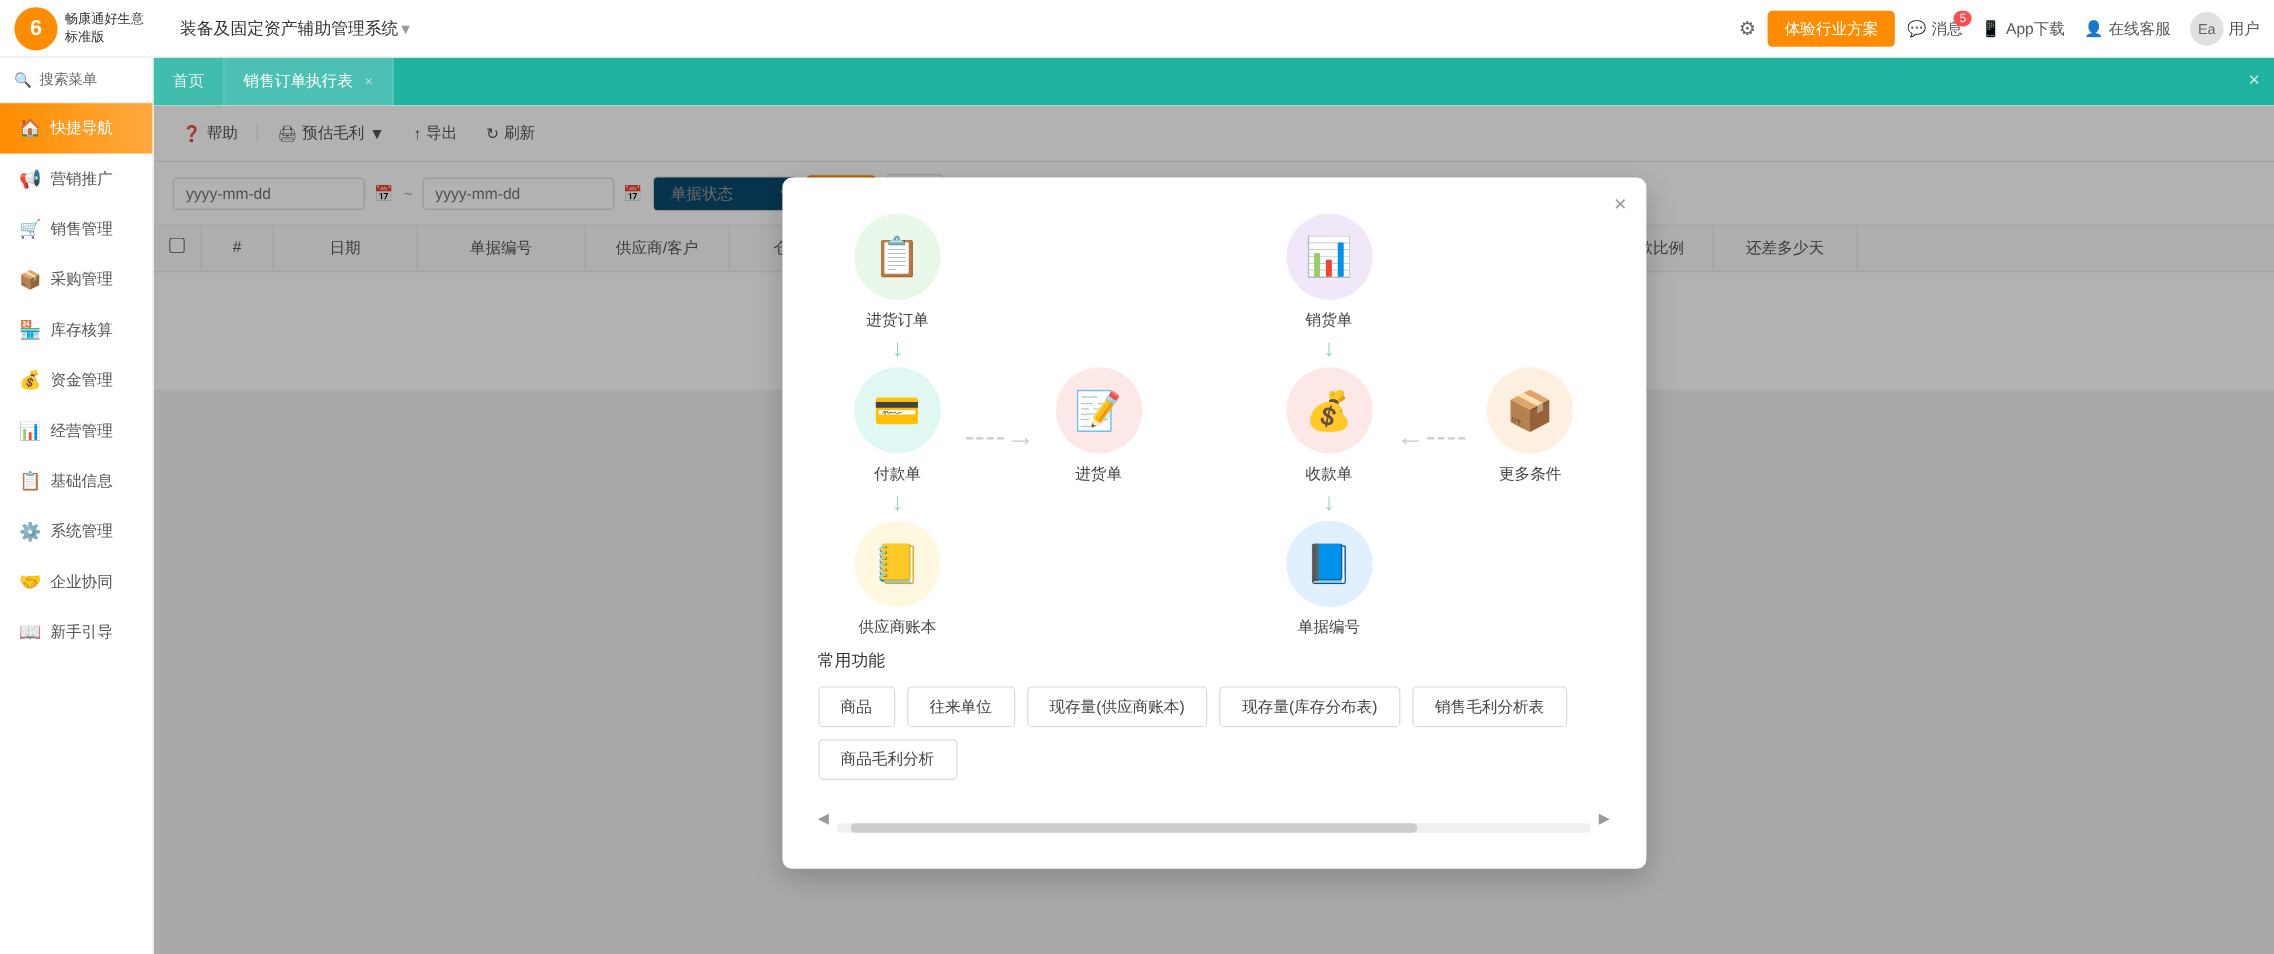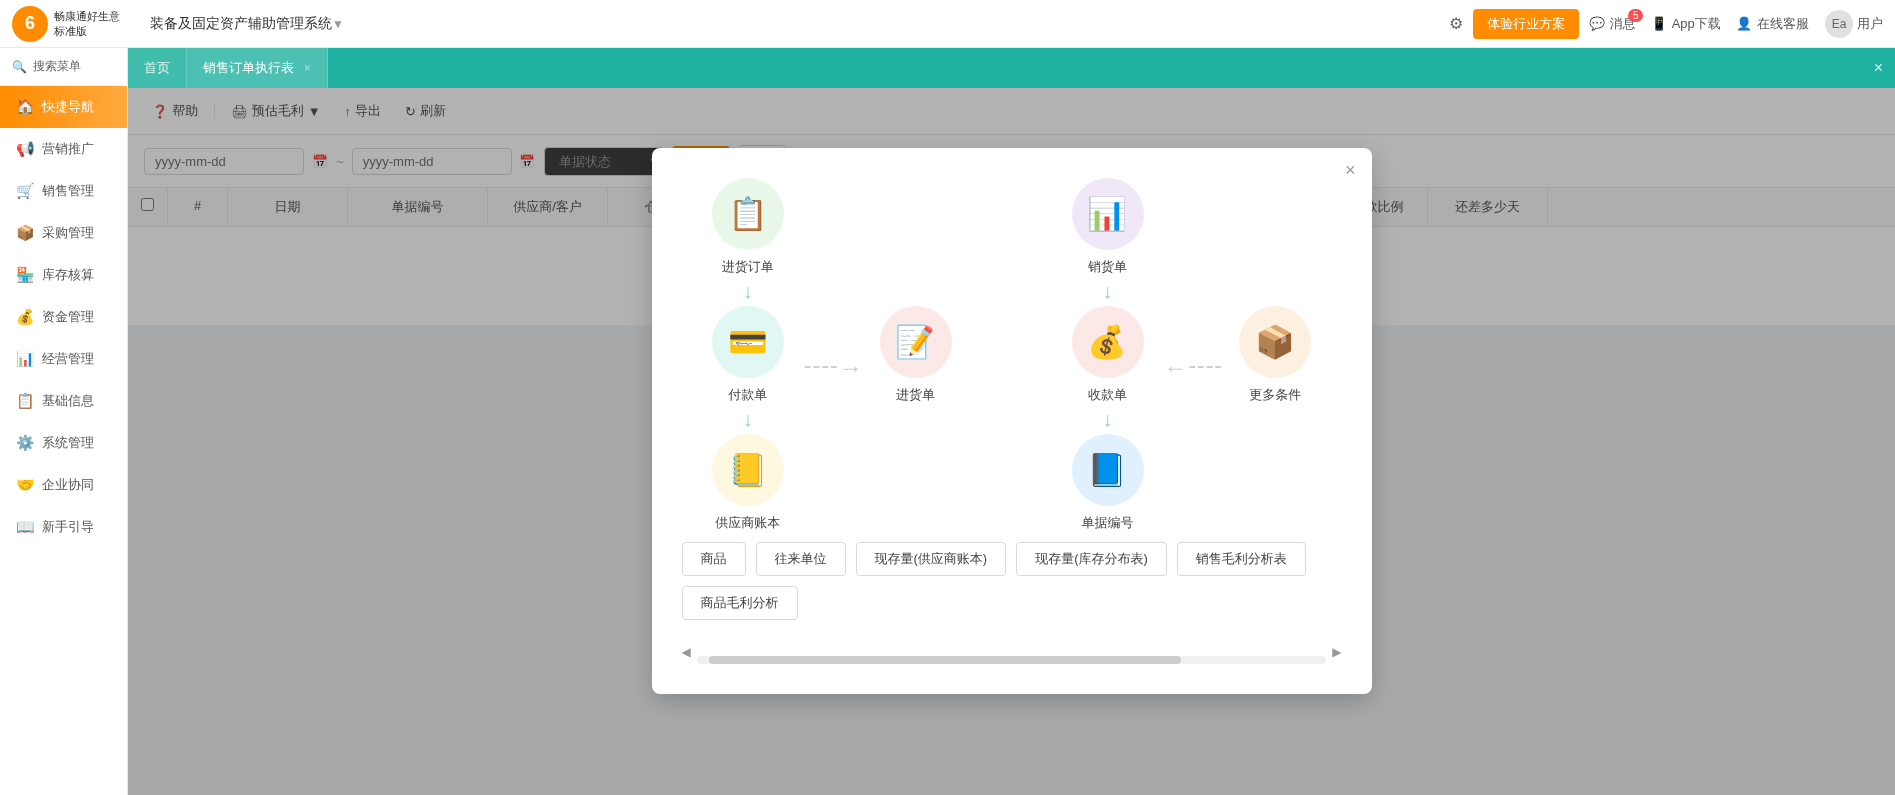--- a/index.html
+++ b/index.html
@@ -39,21 +39,21 @@
     .tab-close-main { margin-left: auto; color: rgba(255,255,255,0.8); padding: 0 12px; cursor: pointer; font-size: 16px; }
 
     
     .page-toolbar { display: flex; align-items: center; gap: 8px; padding: 10px 16px; background: white; border-bottom: 1px solid #e8e8e8; flex-wrap: wrap; }
     .toolbar-btn { display: flex; align-items: center; gap: 4px; color: #555; cursor: pointer; font-size: 13px; padding: 4px 8px; border-radius: 4px; }
     .toolbar-separator { width: 1px; height: 16px; background: #e8e8e8; }
 
     
     .filter-area { display: flex; align-items: center; gap: 8px; padding: 10px 16px; background: white; border-bottom: 1px solid #e8e8e8; }
     .filter-input { border: 1px solid #d9d9d9; border-radius: 4px; padding: 5px 10px; font-size: 13px; width: 160px; color: #999; }
-    .filter-select { border: 1px solid #d9d9d9; border-radius: 4px; padding: 5px 10px; font-size: 13px; width: 120px; background: #404040; color: #999; }
+    .filter-select { border: 1px solid #d9d9d9; border-radius: 4px; padding: 5px 10px; font-size: 13px; width: 120px; background: #0c4a6e; color: #999; }
     .query-btn { background: #ff8c00; color: white; border: none; padding: 6px 16px; border-radius: 4px; cursor: pointer; font-size: 13px; }
     .set-btn { background: white; color: #555; border: 1px solid #d9d9d9; padding: 6px 10px; border-radius: 4px; cursor: pointer; font-size: 13px; }
     .more-conditions { color: #ff8c00; font-size: 13px; cursor: pointer; padding: 0 8px; }
 
     
     .data-table { width: 100%; background: white; }
     .table-header { display: flex; background: #fafafa; border-bottom: 1px solid #e8e8e8; }
     .table-col { padding: 10px 8px; font-size: 13px; color: #555; border-right: 1px solid #e8e8e8; text-align: center; flex-shrink: 0; }
     .no-data { text-align: center; padding: 40px; color: #999; font-size: 13px; background: white; }
 
@@ -326,20 +326,21 @@
 
               <div style="display:flex; flex-direction:column; align-items:center; gap:0;">
                 <div class="flow-item">
                   <div class="flow-circle circle-orange" style="font-size:32px; display:flex; align-items:center; justify-content:center;">📦</div>
                   <div class="flow-label">更多条件</div>
                 </div>
               </div>
             </div>
 
             <div class="common-functions">
+              <div class="common-title">常用功能</div>
               <div class="func-buttons">
                 <button class="func-btn">商品</button>
                 <button class="func-btn">往来单位</button>
                 <button class="func-btn">现存量(供应商账本)</button>
                 <button class="func-btn">现存量(库存分布表)</button>
                 <button class="func-btn">销售毛利分析表</button>
                 <button class="func-btn">商品毛利分析</button>
               </div>
             </div>
 

